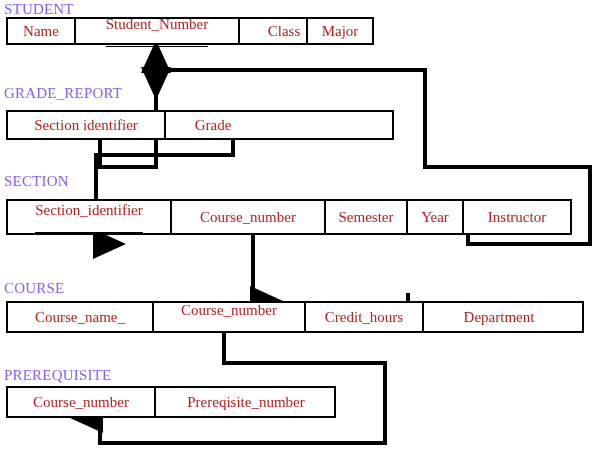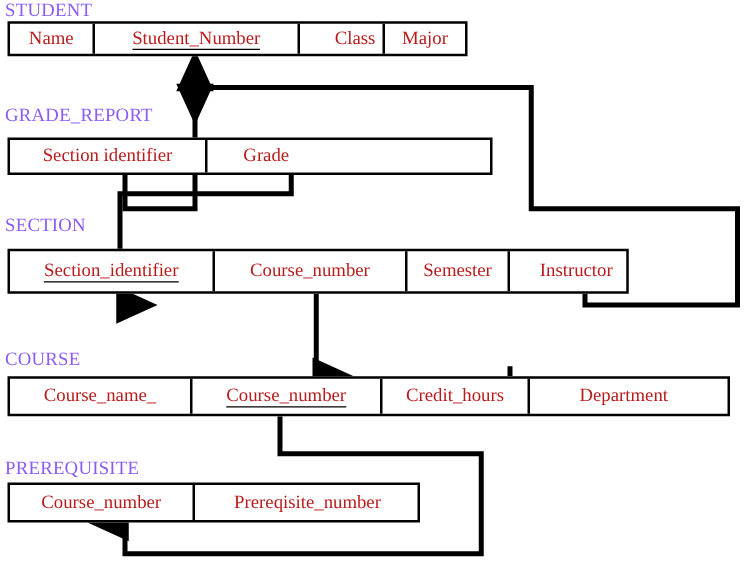--- a/index.html
+++ b/index.html
@@ -54,21 +54,21 @@
     color: #b91c1c;
     white-space: nowrap;
     padding: 0 6px;
     height: 100%;
   }
   .attr:last-child {
     border-right: none;
   }
   .attr .key {
     border-bottom: 1.3px solid #000000;
-    padding-bottom: 0;
+    padding-bottom: 14px;
   }
 </style>
 </head>
 <body>
 
 <div id="canvas">
 
   <svg id="links" viewBox="0 0 600 452" width="600" height="452">
     <defs>
       <marker id="arrowUp" viewBox="0 0 12 12" refX="6" refY="10" markerWidth="9" markerHeight="9" orient="auto-start-reverse">
@@ -109,29 +109,32 @@
           <div class="attr" style="width: 158px; flex: 0 0 158px;">
             <span>Section  identifier</span>
           </div>
           <div class="attr" style="width: 76px; flex: 0 0 76px; padding-left: 24px;">
             <span>Grade</span>
           </div>
         </div>
       </div>
       <div class="relation">
         <div class="rel-name" style="left: 4px; top: 174px;">SECTION</div>
-        <div class="rel-table" style="left: 6px; top: 199px; width: 497px; height: 36px;">
+        <div class="rel-table" style="left: 6px; top: 199px; width: 566px; height: 36px;">
           <div class="attr" style="width: 164px; flex: 0 0 164px;">
             <span class="key">Section_identifier</span>
           </div>
           <div class="attr" style="width: 154px; flex: 0 0 154px;">
             <span>Course_number</span>
           </div>
           <div class="attr" style="width: 82px; flex: 0 0 82px;">
             <span>Semester</span>
+          </div>
+          <div class="attr" style="width: 56px; flex: 0 0 56px;">
+            <span>Year</span>
           </div>
           <div class="attr" style="width: 106px; flex: 0 0 106px;">
             <span>Instructor</span>
           </div>
         </div>
       </div>
       <div class="relation">
         <div class="rel-name" style="left: 4px; top: 281px;">COURSE</div>
         <div class="rel-table" style="left: 6px; top: 301px; width: 578px; height: 32px; font-family: Liberation Serif, serif;">
           <div class="attr" style="width: 146px; flex: 0 0 146px;">

